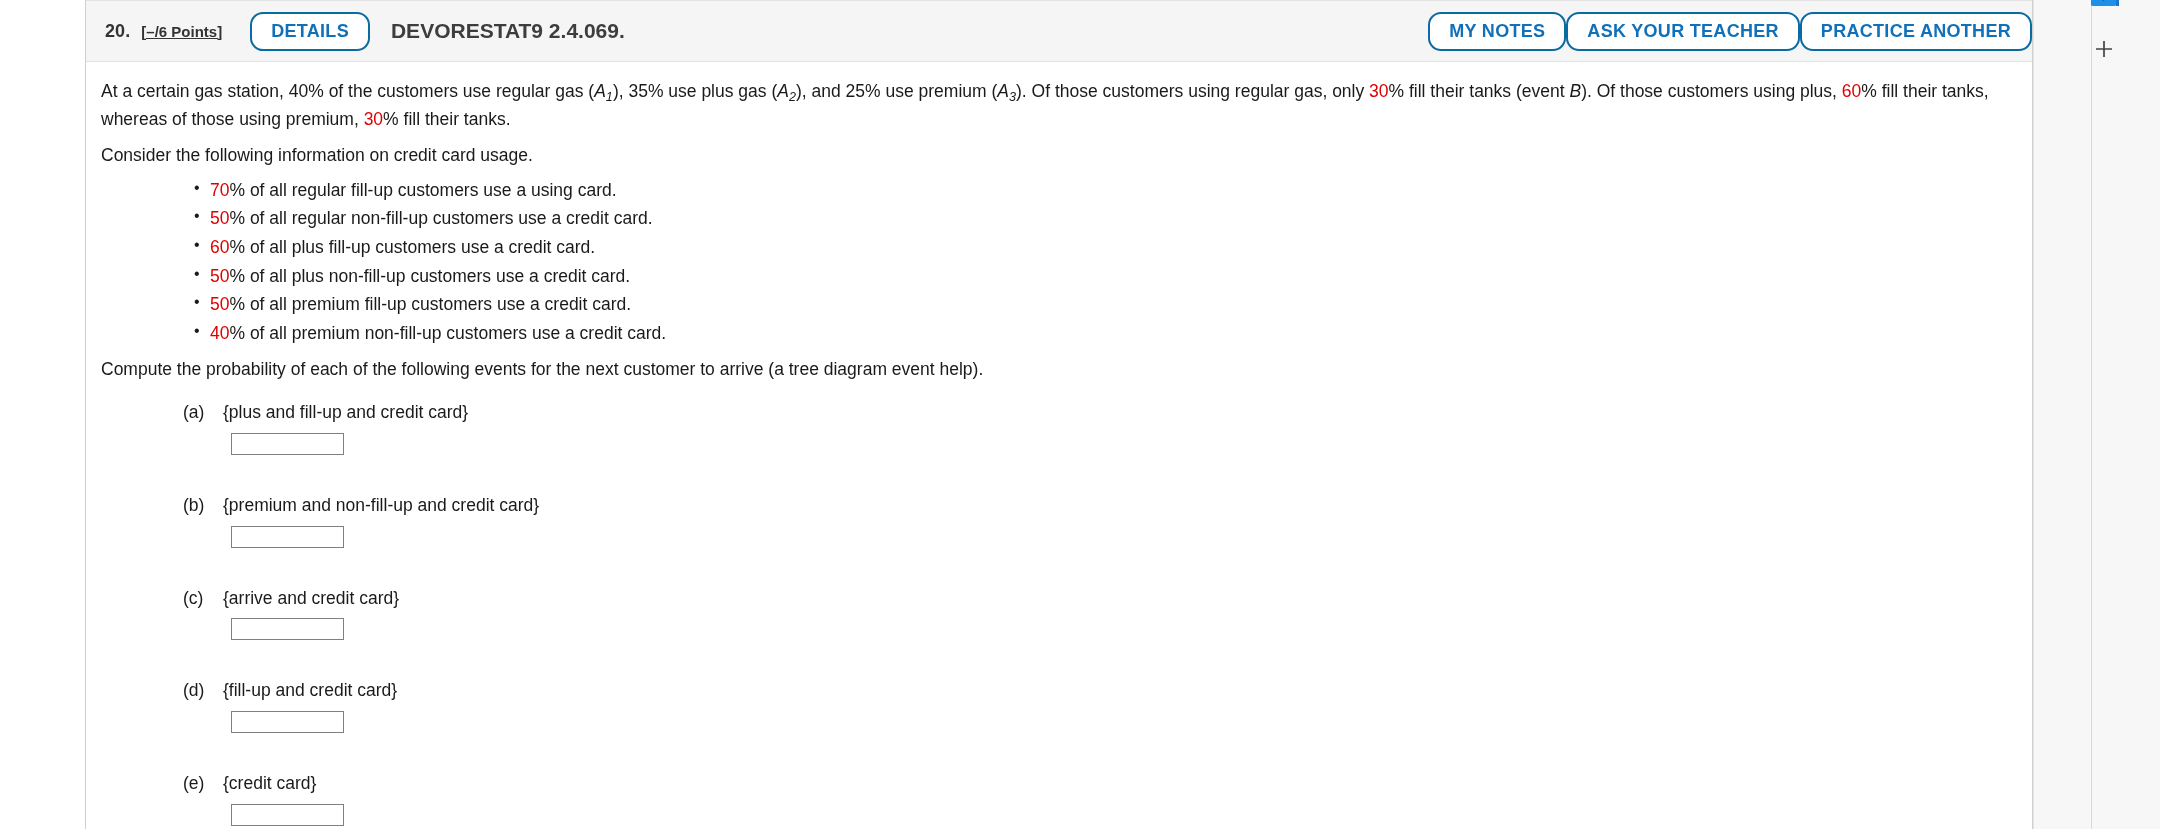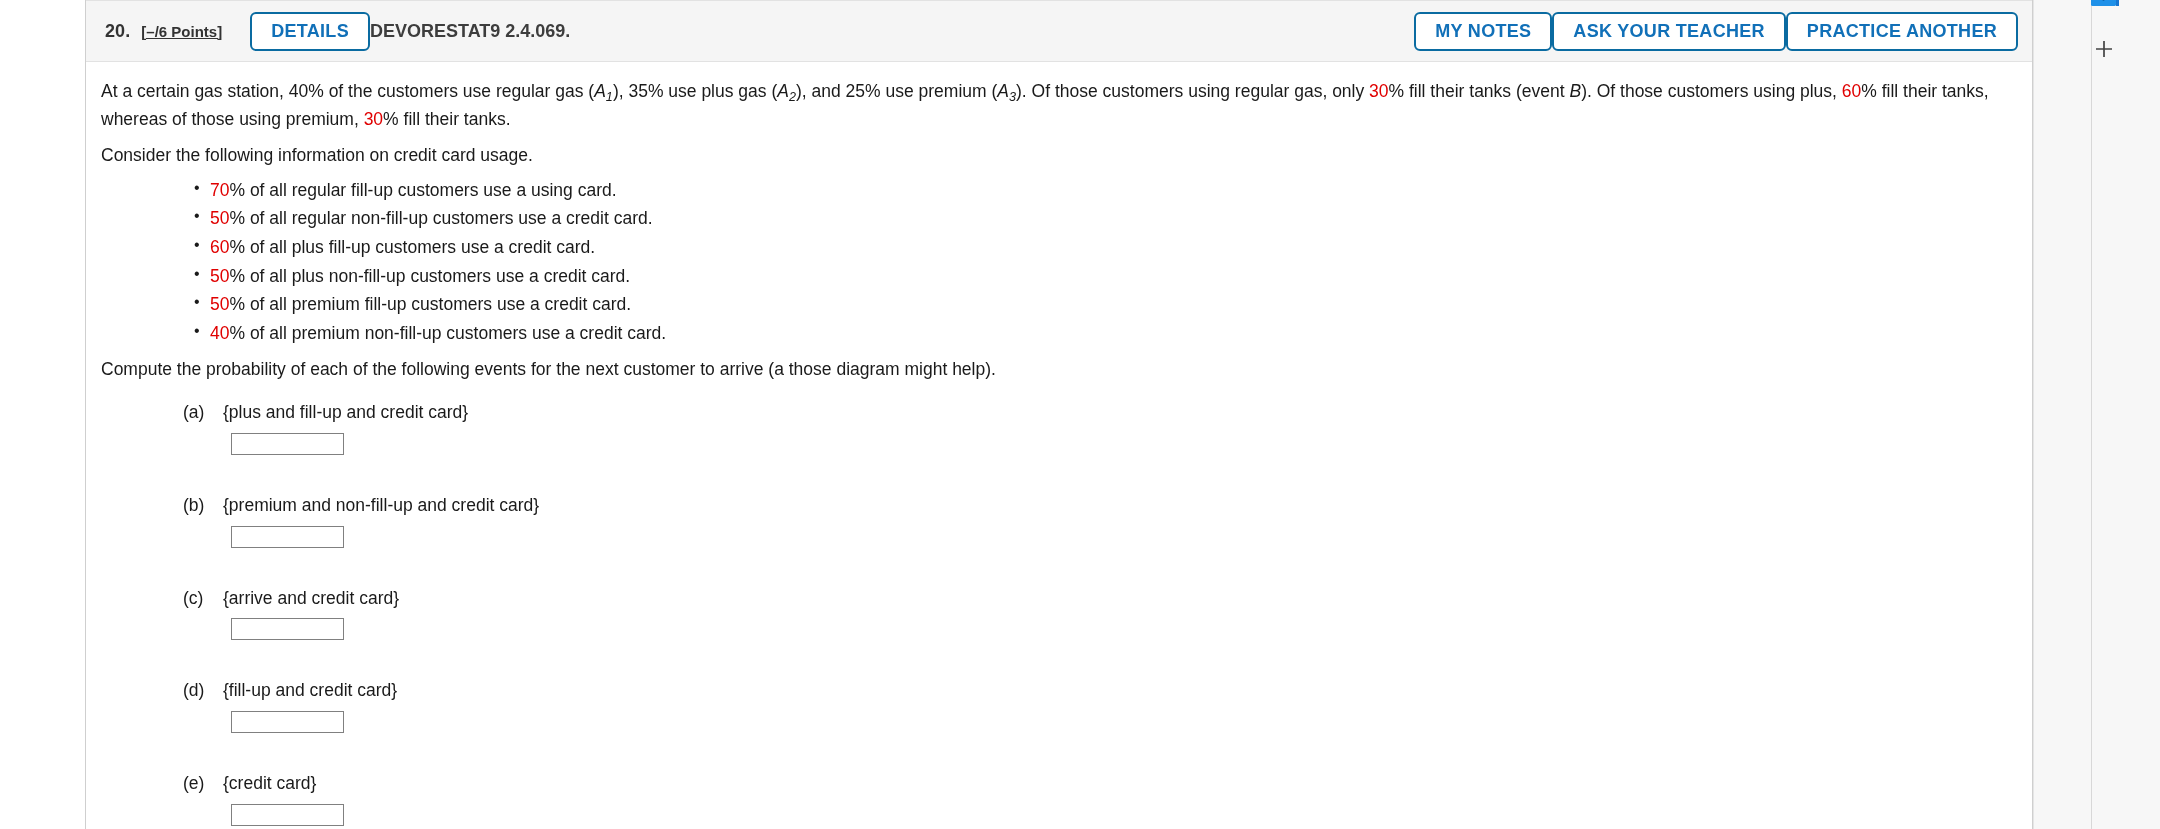--- a/index.html
+++ b/index.html
@@ -50,21 +50,20 @@
   
   .q-header {
     position: relative;
     height: 62px;
     background: #f5f5f5;
     border-bottom: 1px solid #e2e2e2;
     border-top: 1px solid #e2e2e2;
     display: flex;
     align-items: center;
     padding-left: 19px;
-    padding-right: 14px;
     justify-content: space-between;
   }
   .q-number {
     font-size: 18px;
     font-weight: bold;
     color: #333333;
     letter-spacing: 0.1px;
     margin-right: 11px;
   }
   .q-points {
@@ -75,34 +74,35 @@
     white-space: nowrap;
     text-decoration: underline;
   }
   .btn-outline {
     display: inline-flex;
     align-items: center;
     justify-content: center;
     height: 39px;
     padding: 0 19px;
     border: 2px solid #0a6ba1;
-    border-radius: 6px;
+    border-radius: 13px;
     background: #ffffff;
     color: #1170b8;
     font-size: 18px;
     font-weight: 600;
     letter-spacing: 0.3px;
     cursor: pointer;
     white-space: nowrap;
     font-family: "Liberation Sans", sans-serif;
   }
   .q-title {
-    font-size: 18px;
+    font-size: 21px;
     font-weight: bold;
     color: #3d3d3d;
+    margin-left: 21px;
     white-space: nowrap;
   }
   .header-spacer { flex: 1 1 auto; }
   .header-actions {
     display: flex;
     gap: 0;
     align-items: center;
   }
 
   
@@ -266,21 +266,21 @@
 
       <ul class="cc-list">
         <li><span class="red">70</span><span>% of all regular fill-up customers use a using card.</span></li>
         <li><span class="red">50</span><span>% of all regular non-fill-up customers use a credit card.</span></li>
         <li><span class="red">60</span><span>% of all plus fill-up customers use a credit card.</span></li>
         <li><span class="red">50</span><span>% of all plus non-fill-up customers use a credit card.</span></li>
         <li><span class="red">50</span><span>% of all premium fill-up customers use a credit card.</span></li>
         <li><span class="red">40</span><span>% of all premium non-fill-up customers use a credit card.</span></li>
       </ul>
 
-      <p class="para">Compute the probability of each of the following events for the next customer to arrive (a those diagram might help).</p>
+      <p class="para">Compute the probability of each of the following events for the next customer to arrive (a tree diagram event help).</p>
 
       <div class="parts">
 
         <div class="part">
           <div class="part-head">
             <span class="part-label">(a)</span>
             <span class="part-text">{plus and fill-up and credit card}</span>
           </div>
           <div class="answer-row">
             <input class="answer-box" type="text" value="" style="">

